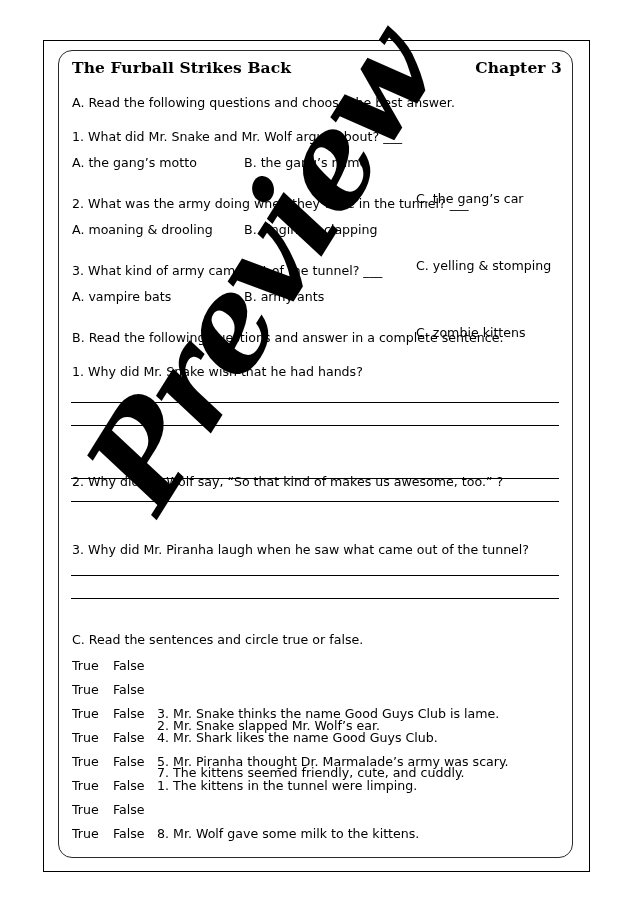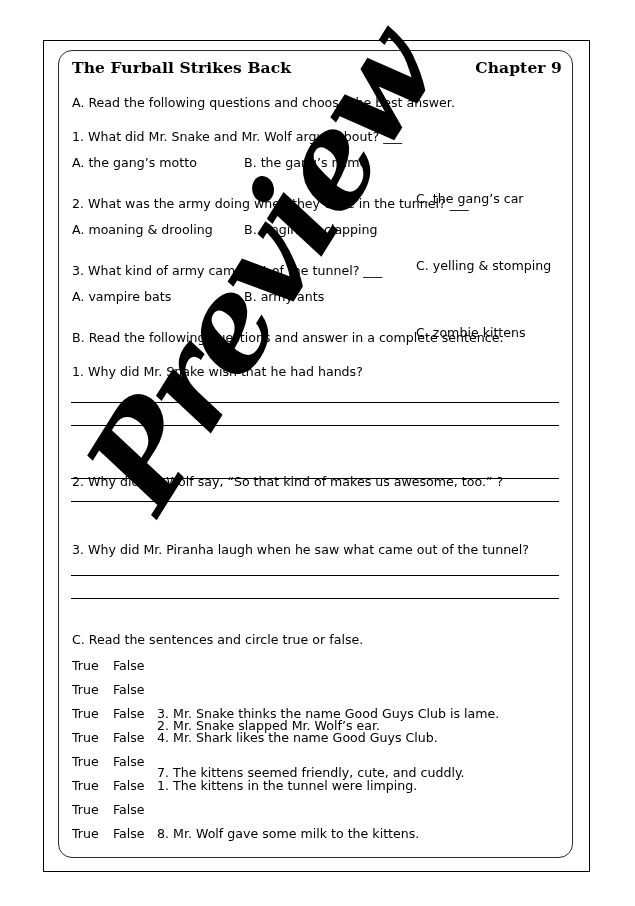--- a/index.html
+++ b/index.html
@@ -127,21 +127,21 @@
 </head>
 <body>
 
 <div id="outer-frame"></div>
 <div id="inner-frame"></div>
 
 <div id="sheet">
 
   <div class="header-row">
     <span class="doc-title">The Furball Strikes Back</span>
-    <span class="doc-chapter">Chapter 9</span>
+    <span class="doc-chapter">Chapter 3</span>
   </div>
 
   <div class="ln section-intro" style="top:45px;">A. Read the following questions and choose the best answer.</div>
 
   <div class="ln q-prompt" style="top:79px;">1. What did Mr. Snake and Mr. Wolf argue about? ___</div>
   <div class="ln opt-a" style="top:105px;">A. the gang’s motto</div>
   <div class="ln opt-b" style="top:105px;">B. the gang’s name</div>
   <div class="ln opt-c" style="top:105px;">C. the gang’s car</div>
 
   <div class="ln q-prompt" style="top:146px;">2. What was the army doing when they were in the tunnel? ___</div>
@@ -180,20 +180,21 @@
   <div class="ln tf-true" style="top:656px;">True</div>
   <div class="ln tf-false" style="top:656px;">False</div>
   <div class="ln tf-text" style="top:656px;">3. Mr. Snake thinks the name Good Guys Club is lame.</div>
 
   <div class="ln tf-true" style="top:680px;">True</div>
   <div class="ln tf-false" style="top:680px;">False</div>
   <div class="ln tf-text" style="top:680px;">4. Mr. Shark likes the name Good Guys Club.</div>
 
   <div class="ln tf-true" style="top:704px;">True</div>
   <div class="ln tf-false" style="top:704px;">False</div>
+  <div class="ln tf-text" style="top:704px;">5. Mr. Piranha thought Dr. Marmalade’s army was scary.</div>
 
   <div class="ln tf-true" style="top:728px;">True</div>
   <div class="ln tf-false" style="top:728px;">False</div>
   <div class="ln tf-text" style="top:728px;">1. The kittens in the tunnel were limping.</div>
 
   <div class="ln tf-true" style="top:752px;">True</div>
   <div class="ln tf-false" style="top:752px;">False</div>
   <div class="ln tf-text" style="top:715px;">7. The kittens seemed friendly, cute, and cuddly.</div>
 
   <div class="ln tf-true" style="top:776px;">True</div>

